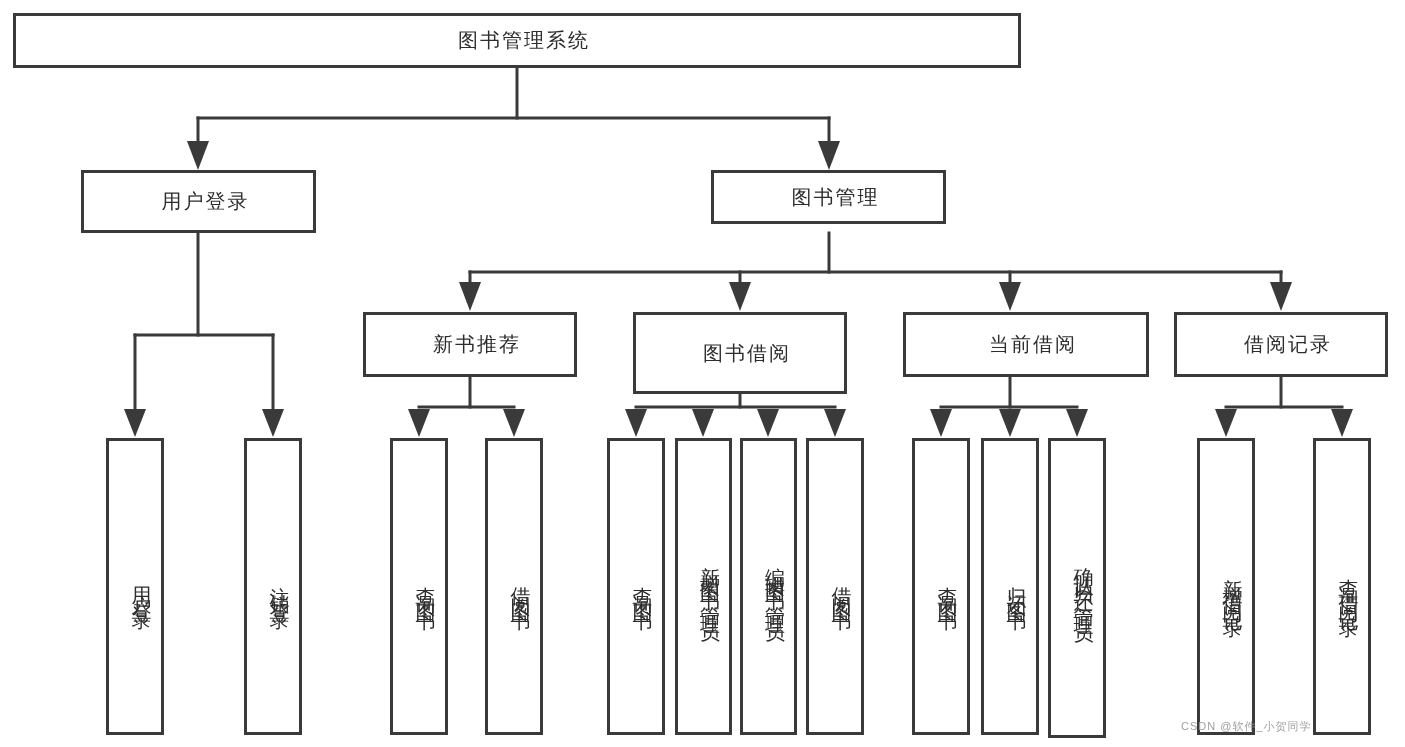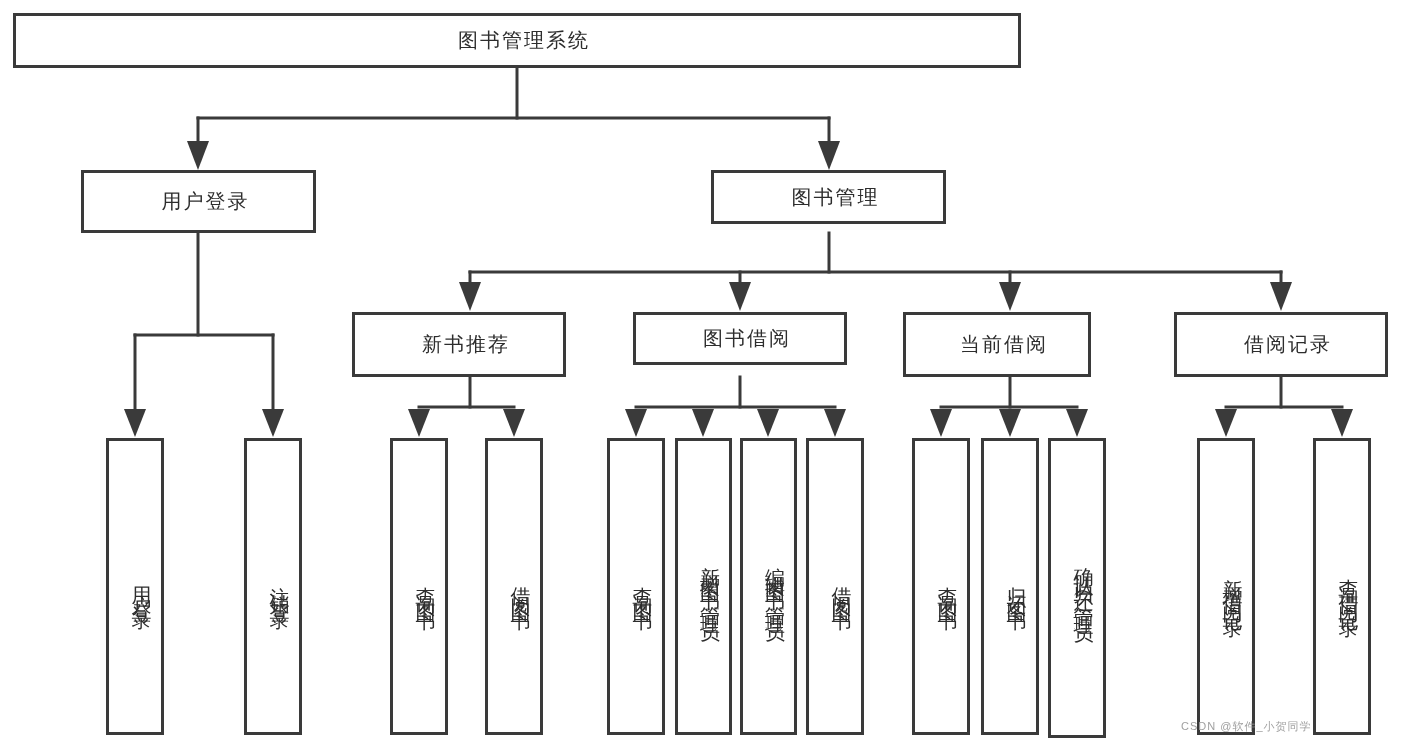--- a/index.html
+++ b/index.html
@@ -114,27 +114,27 @@
     <span>图书管理系统</span>
   </div>
 
   <div class="node h" style="left:81px;top:170px;width:235px;height:63px">
     <span>用户登录</span>
   </div>
   <div class="node h" style="left:711px;top:170px;width:235px;height:54px">
     <span>图书管理</span>
   </div>
 
-  <div class="node h" style="left:352px;top:312px;width:214px;height:65px">
+  <div class="node h" style="left:363px;top:312px;width:214px;height:65px">
     <span>新书推荐</span>
   </div>
-  <div class="node h" style="left:633px;top:312px;width:214px;height:53px">
+  <div class="node h" style="left:633px;top:312px;width:214px;height:82px">
     <span>图书借阅</span>
   </div>
-  <div class="node h" style="left:903px;top:312px;width:188px;height:65px">
+  <div class="node h" style="left:903px;top:312px;width:246px;height:65px">
     <span>当前借阅</span>
   </div>
   <div class="node h" style="left:1174px;top:312px;width:214px;height:65px">
     <span>借阅记录</span>
   </div>
 
   <div class="node v" style="left:106px;top:438px;width:58px;height:297px">
     <span>用户登录</span>
   </div>
   <div class="node v" style="left:244px;top:438px;width:58px;height:297px">

